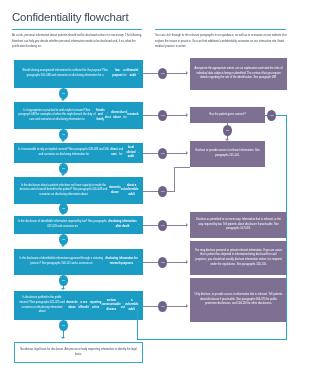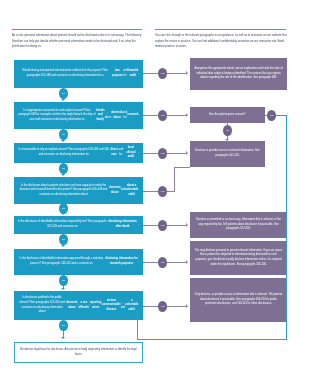--- a/index.html
+++ b/index.html
@@ -108,20 +108,21 @@
     width: 9px; height: 11px;
   }
   .pill.yes { background: #6f6288; }
   .pill.no  { background: #1b9cc4; }
 </style>
 </head>
 <body>
 
 <div id="page">
 
+  <div class="page-title">Confidentiality flowchart</div>
   <div class="rule left"></div>
   <div class="rule right"></div>
   <div class="intro left">As a rule, personal information about patients should not be disclosed unless it is necessary. The following flowchart can help you decide whether personal information needs to be disclosed and, if so, what the justification for doing so.</div>
   <div class="intro right">You can click through to the relevant paragraphs in our guidance, as well as to scenarios on our website that explore the issues in practice. You can find additional confidentiality scenarios on our interactive site Good medical practice in action.</div>
 
   <div class="node teal" style="left:14px; top:60px; width:129px; height:28px;">Would sharing anonymised information be sufficient for the purpose? See paragraphs 001-048 and scenarios on disclosing information for a <b>low-purpose</b> and for <b>financial audit</b>.</div>
   <div class="line h purple-l" style="left:143px; top:73px; width:44px;"></div>
   <div class="arrow right-p" style="left:186px; top:71px;"></div>
   <div class="pill yes" style="left:158px; top:68px;">Yes</div>
   <div class="node purple" style="left:190px; top:58px; width:97px; height:32px;">Anonymise the appropriate extent, use an explanation and state the risks of individual data subjects being re-identified. The contract that you require details regarding the role of the identification. See paragraph 089.</div>

